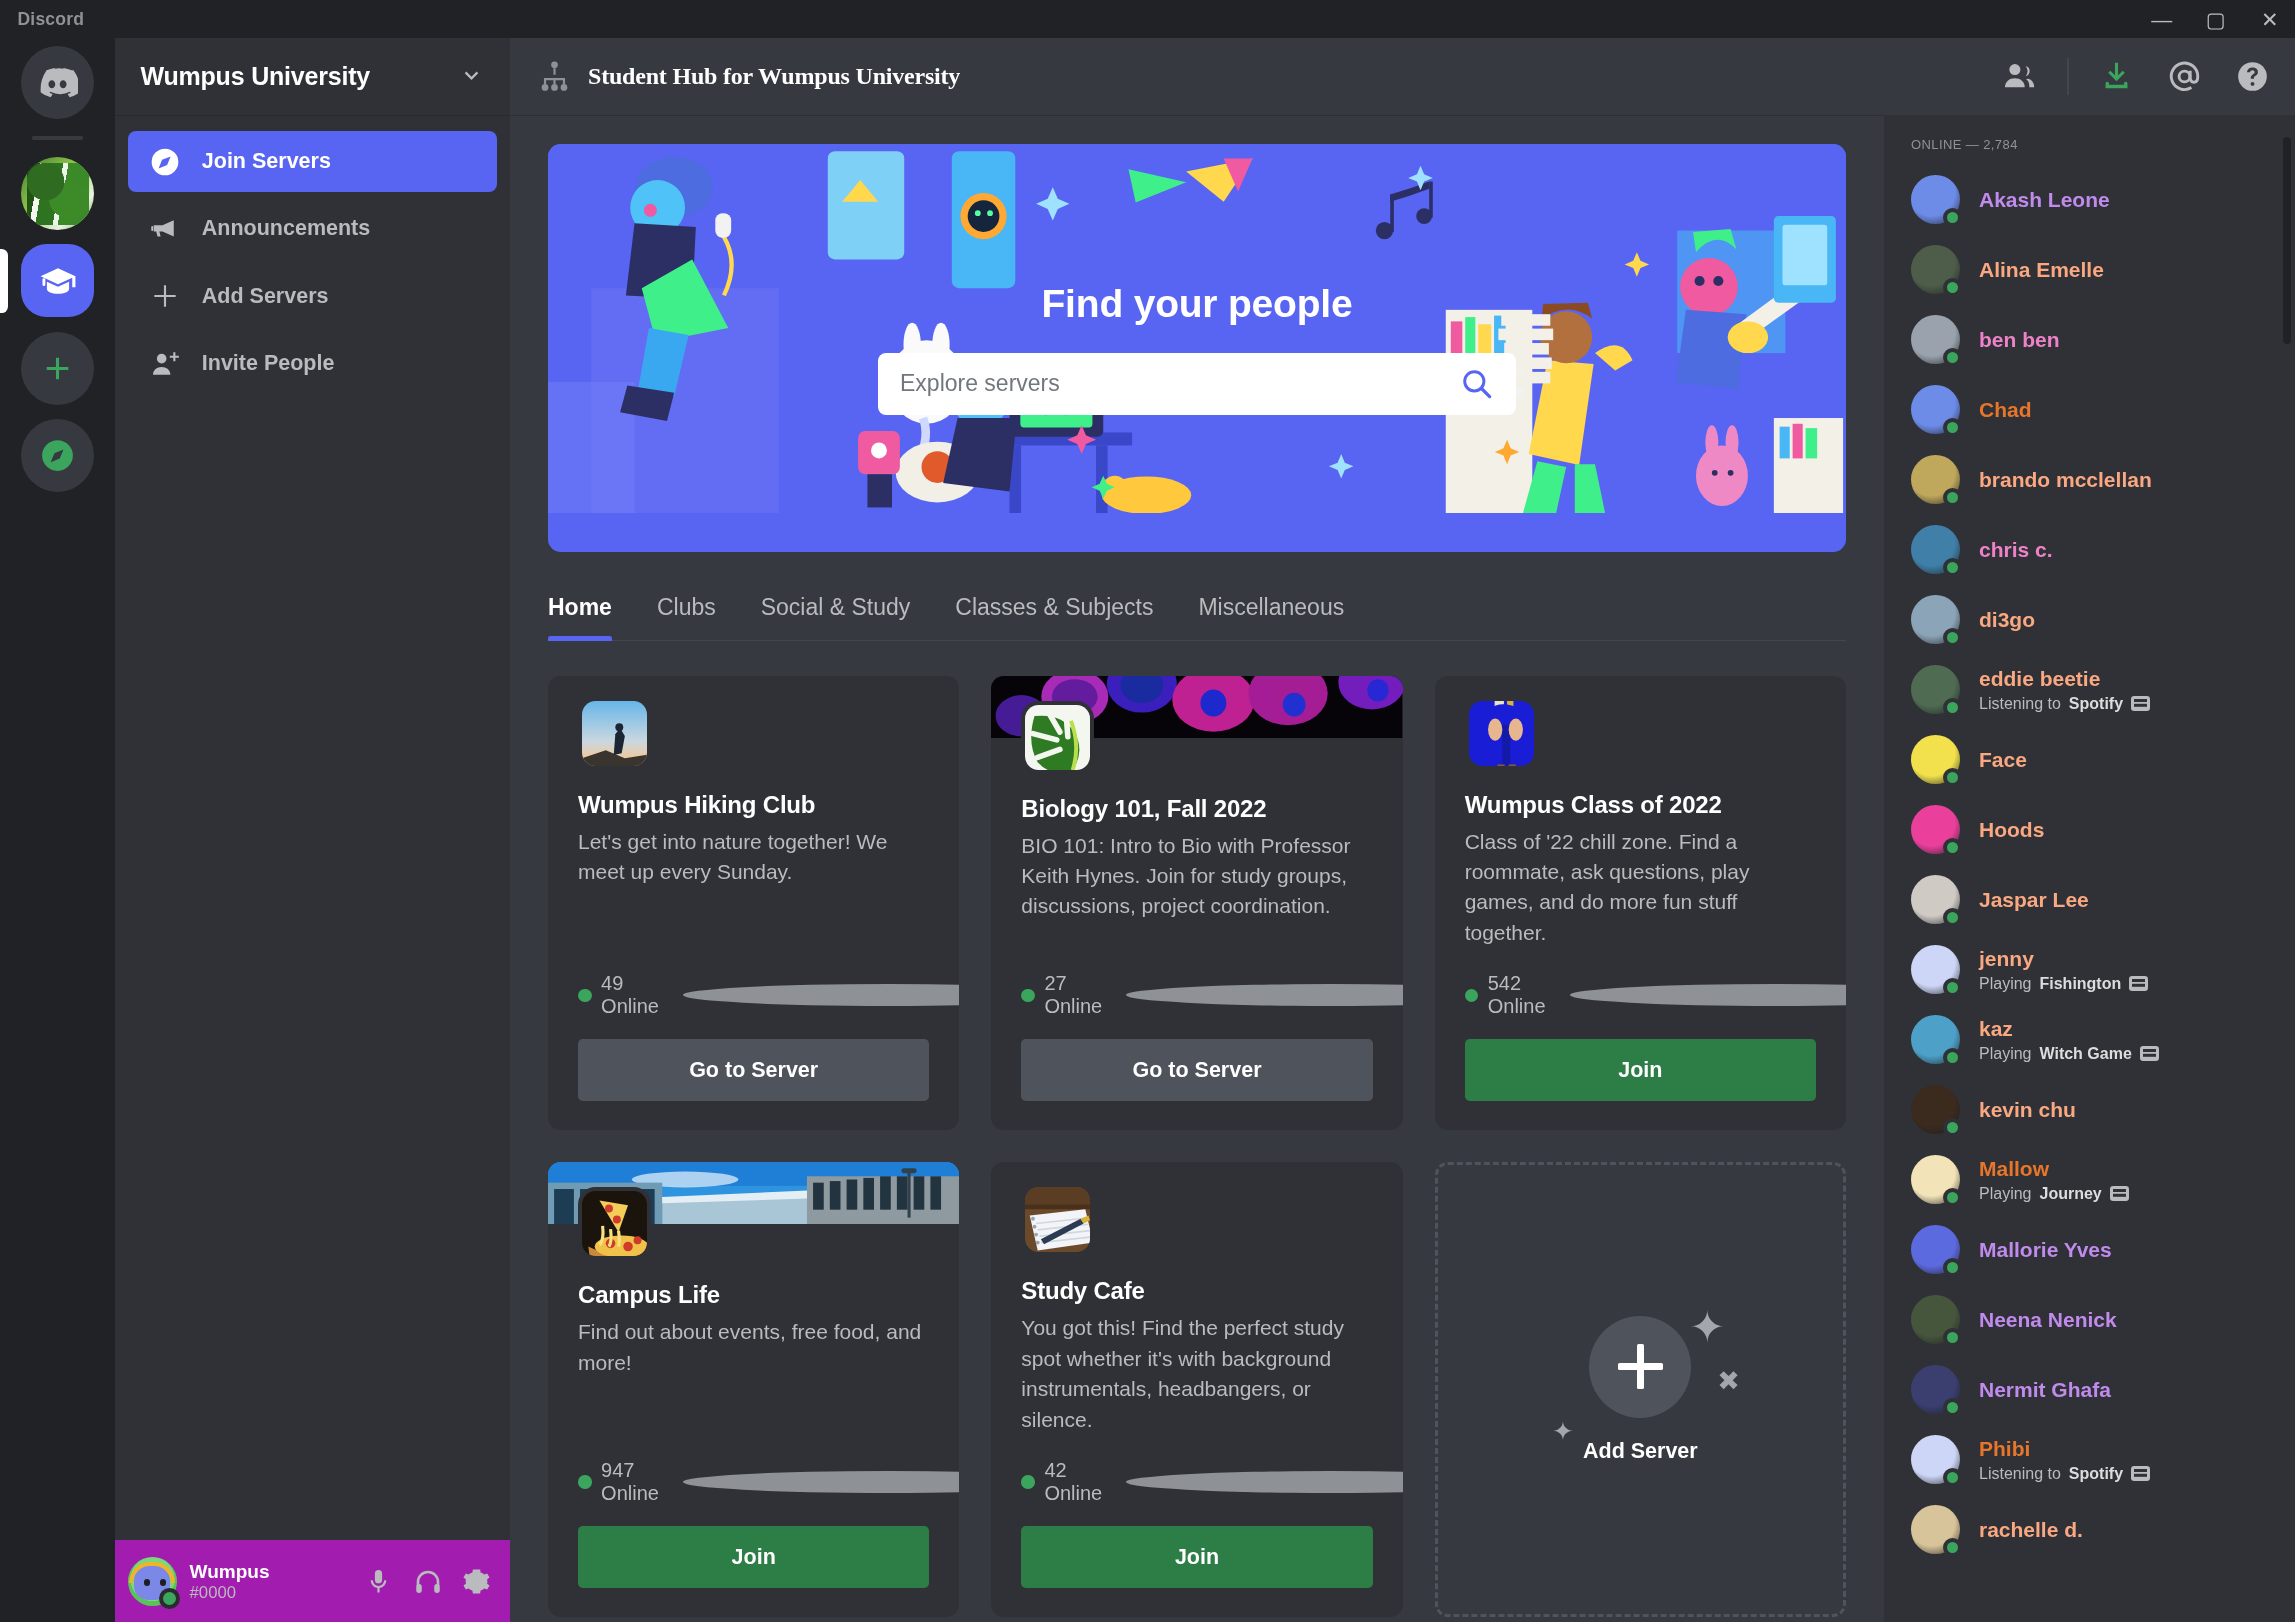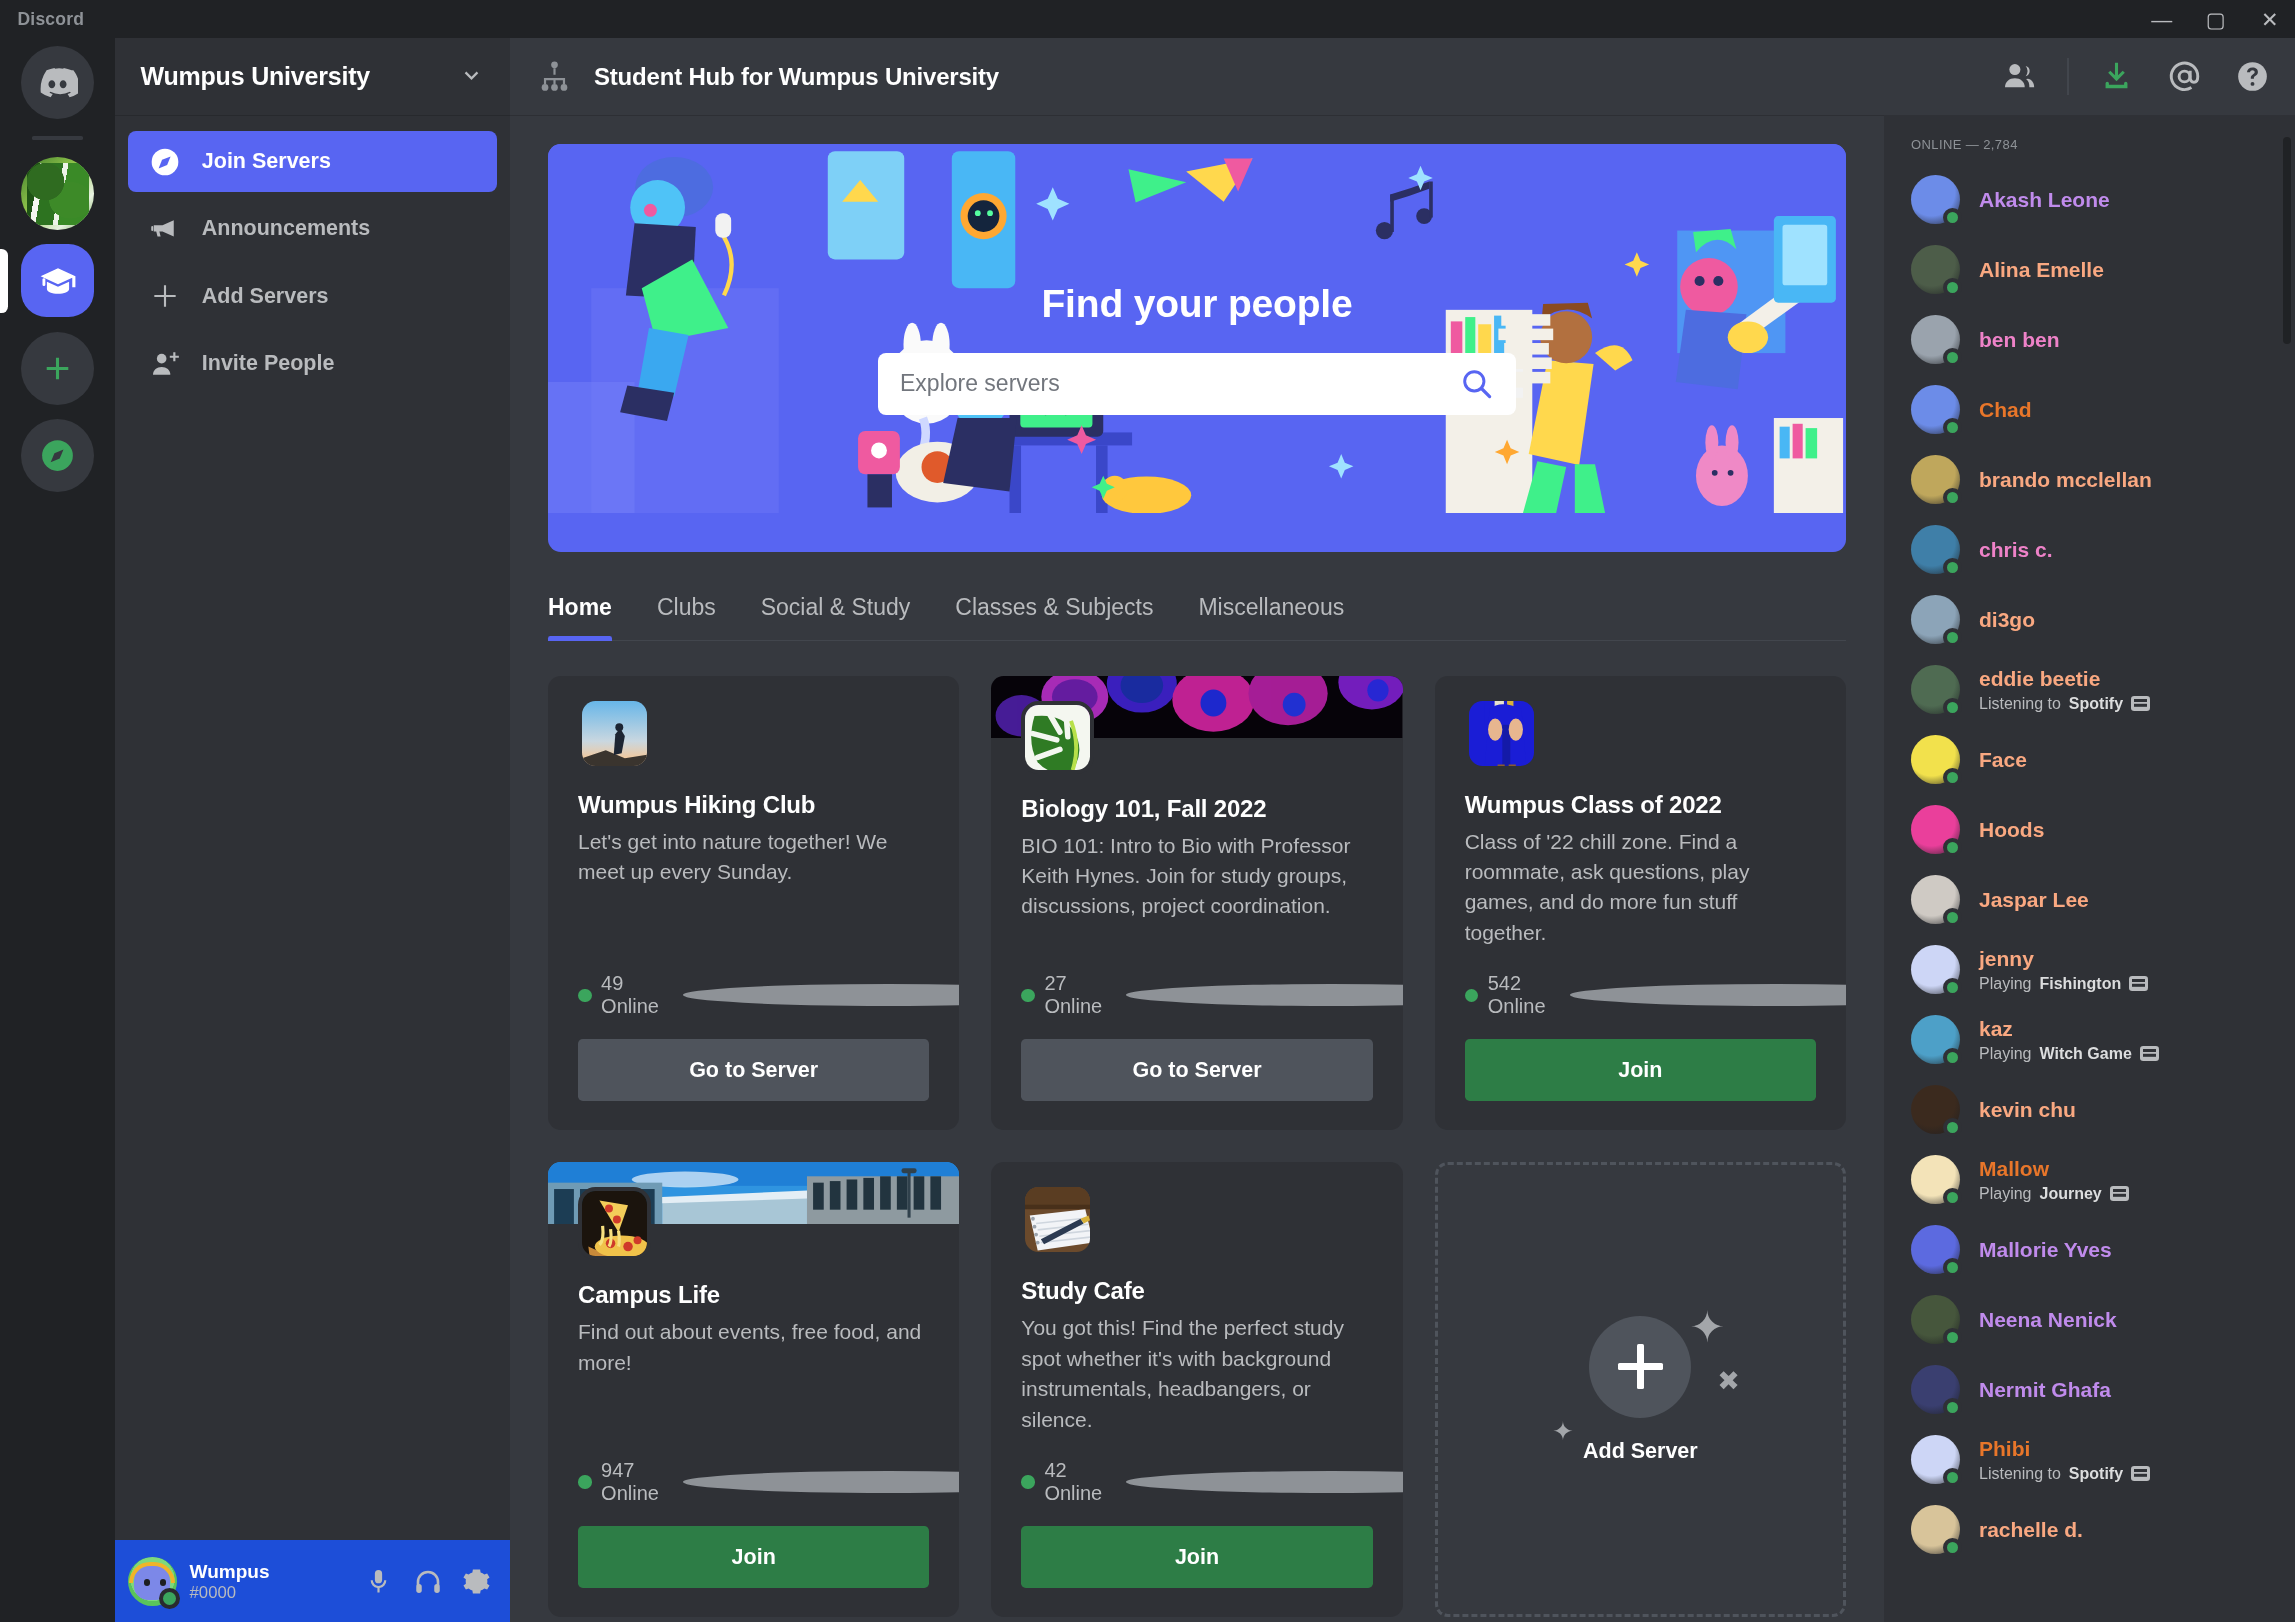--- a/index.html
+++ b/index.html
@@ -76,21 +76,21 @@
   .sidebar-nav { padding: 16px 12.8px; display: flex; flex-direction: column; gap: 6.4px; flex: 1; }
   .nav-item {
     height: 61px; border-radius: 8px; display: flex; align-items: center;
     gap: 21px; padding: 0 21px; color: #b9bbbe; font-size: 21.5px; font-weight: bold;
     cursor: pointer;
   }
   .nav-item.active { background: #5865f2; color: #fff; }
   .nav-ico { width: 32px; height: 32px; display: flex; align-items: center; justify-content: center; flex: none; }
 
   .user-panel {
-    height: 83px; background: #1d4ed8; display: flex; align-items: center;
+    height: 83px; background: #a21caf; display: flex; align-items: center;
     padding: 0 12.8px; gap: 12.8px;
   }
   .up-avatar { width: 49px; height: 49px; border-radius: 50%; position: relative; flex: none;
                background: radial-gradient(circle at 50% 45%, #7dd87d 0 60%, #5ac45a 61% 100%); overflow: visible; }
   .up-avatar .wump { position:absolute; inset: 8px 6.4px 6.4px 6.4px; border-radius: 45% 45% 40% 40%;
                      background:#7c88e8; }
   .up-avatar .wump::before { content:''; position:absolute; left:9.6px; top:14.3px; width:6.4px; height:6.4px; border-radius:50%; background:#1d1f22; box-shadow: 16px 0 0 #1d1f22; }
   .up-avatar .band { position:absolute; top:4.8px; left:1.6px; right:1.6px; height:21px; border:4px solid #f0b429; border-bottom:none; border-radius: 32px 32px 0 0; }
   .up-status { position: absolute; right: -3.2px; bottom: -3.2px; width: 21px; height: 21px;
                border-radius: 50%; background: #3ba55d; border: 4.8px solid #292b2f; }
@@ -98,21 +98,21 @@
   .up-name { color: #fff; font-size: 19px; font-weight: bold; }
   .up-tag { color: #b9bbbe; font-size: 16.7px; }
   .up-actions { display: flex; gap: 8px; }
   .up-btn { width: 41px; height: 41px; display: flex; align-items: center; justify-content: center;
             border-radius: 4.8px; cursor: pointer; }
 
   
   .main { flex: 1; display: flex; flex-direction: column; min-width: 0; background: #36393f; }
   .main-head {
     height: 77px; display: flex; align-items: center; padding: 0 22px 0 27px;
-    box-shadow: 0 0.8px 0 rgba(4,4,5,.2); gap: 22px; background: #36393f;
+    box-shadow: 0 0.8px 0 rgba(4,4,5,.2); gap: 16px; background: #36393f; font-family: Liberation Serif, serif;
   }
   .main-title { color: #fff; font-size: 24px; font-weight: bold; letter-spacing: -0.2px; }
   .head-actions { margin-left: auto; display: flex; align-items: center; gap: 27px; }
   .head-btn { width: 41px; height: 41px; display:flex; align-items:center; justify-content:center; cursor:pointer; }
   .head-sep { width: 1.6px; height: 37px; background: #42464d; }
 
   .main-body { flex: 1; display: flex; min-height: 0; }
   .content { flex: 1; overflow: hidden; padding: 0 0 0 0; min-width: 0; }
   .content-inner { padding: 29px 38px 0 38px; }
 

